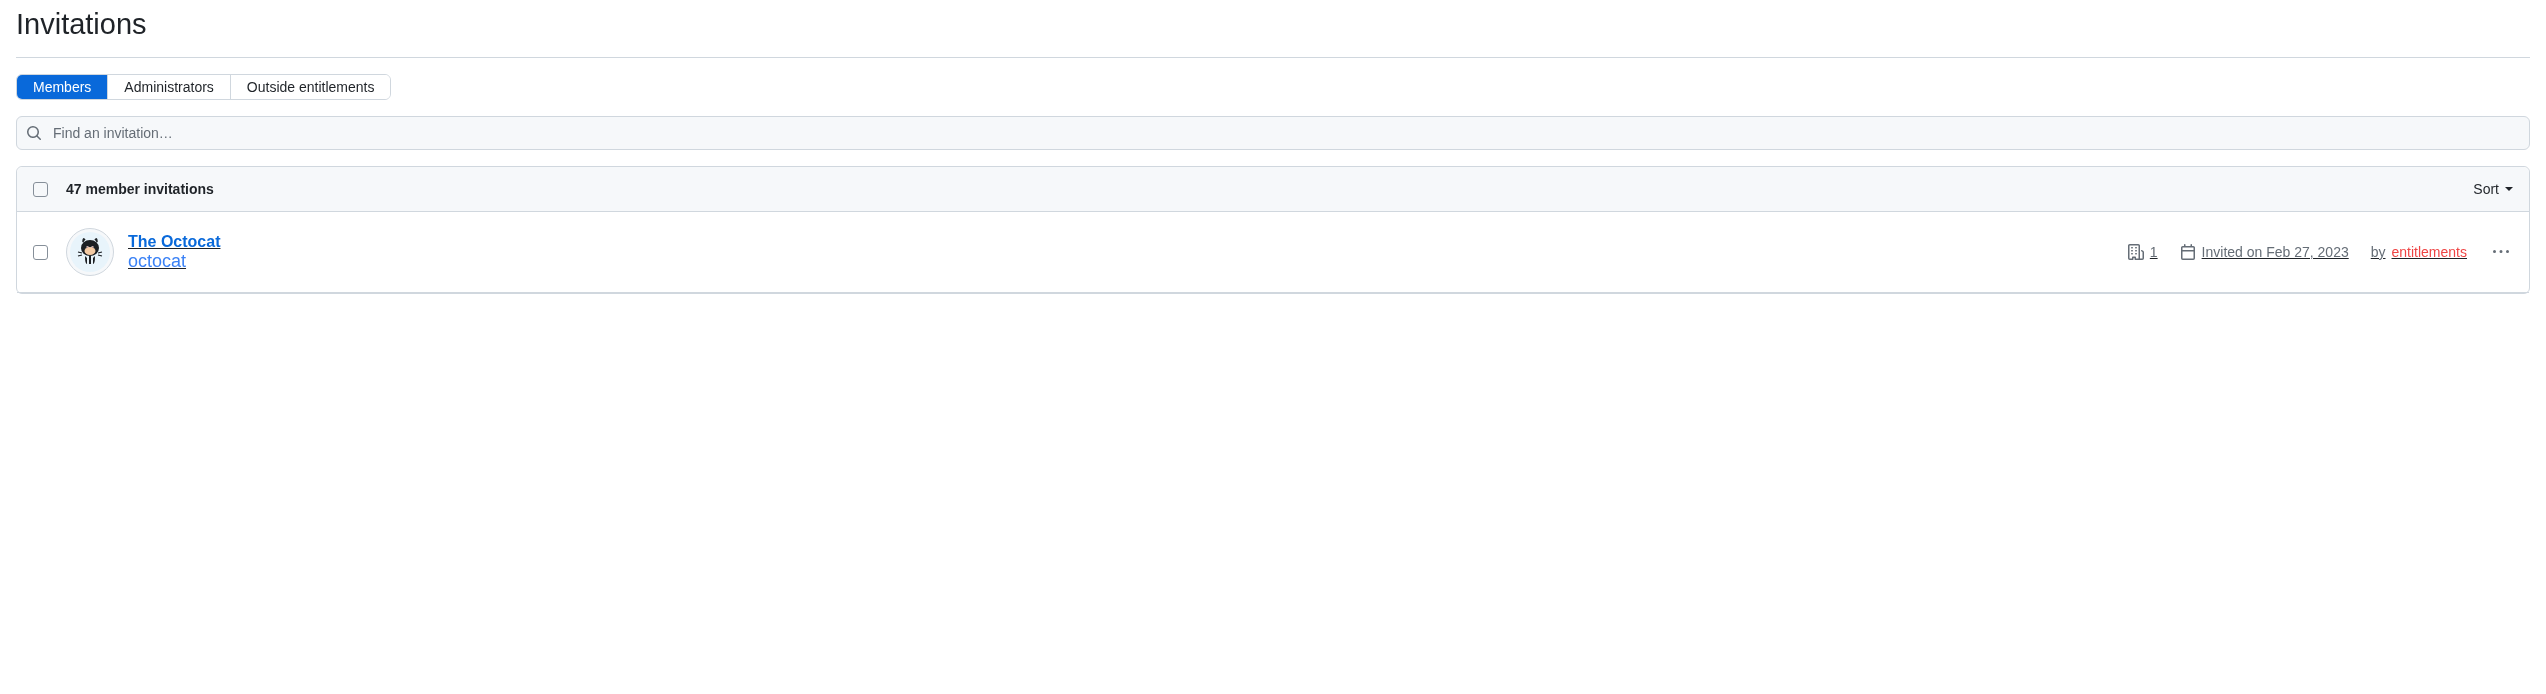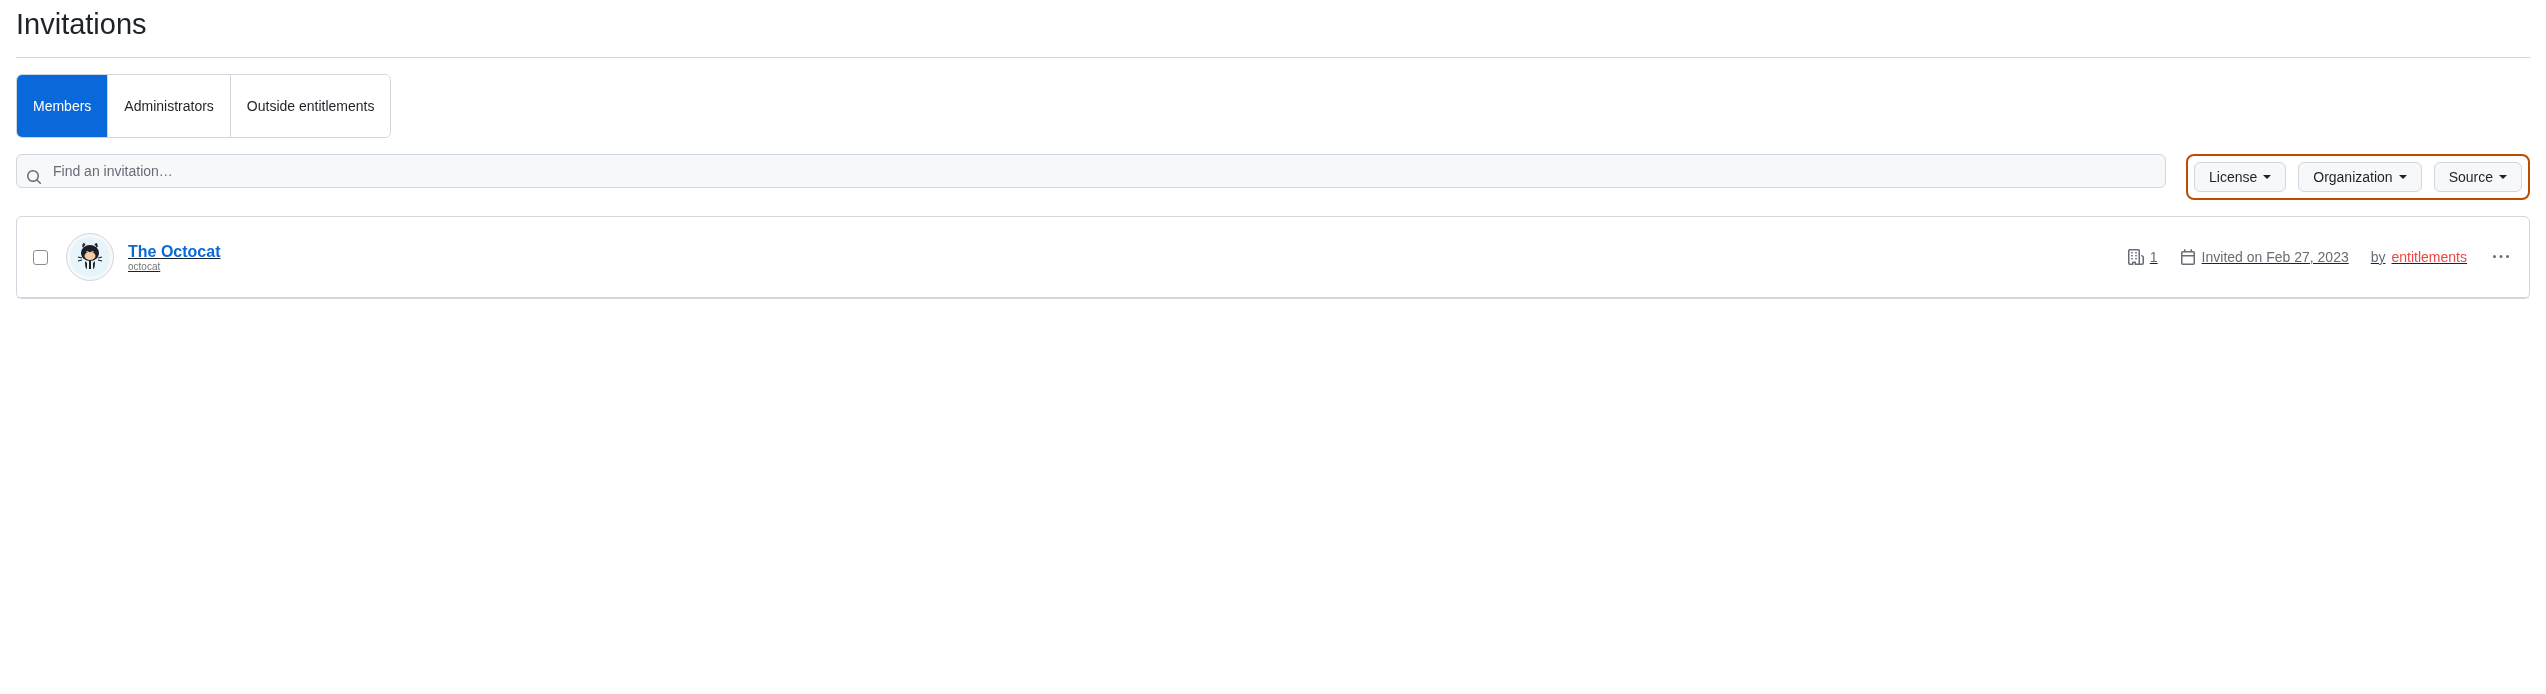--- a/index.html
+++ b/index.html
@@ -21,21 +21,21 @@
     .tab-nav {
       display: inline-flex;
       border: 1px solid #d0d7de;
       border-radius: 6px;
       overflow: hidden;
       margin-bottom: 16px;
     }
     .tab-nav button {
       border: none;
       background: #fff;
-      padding: 23px 16px;
+      padding: 4px 16px;
       font-size: 14px;
       font-weight: 500;
       cursor: pointer;
       border-right: 1px solid #d0d7de;
       color: #1f2328;
     }
     .tab-nav button:last-child { border-right: none; }
     .tab-nav button.active {
       background: #0969da;
       color: #fff;
@@ -152,22 +152,22 @@
       display: flex;
       flex-direction: column;
     }
     .user-name {
       color: #0969da;
       font-weight: 600;
       font-size: 16px;
       cursor: pointer;
     }
     .user-login {
-      color: #737373;
-      font-size: 10px;
+      color: #3b82f6;
+      font-size: 18px;
     }
     .meta {
       margin-left: auto;
       display: flex;
       align-items: center;
       gap: 22px;
       color: #656d76;
       font-size: 14px;
     }
     .meta-item {
@@ -198,37 +198,31 @@
 
 <div class="filter-row">
   <div class="search-wrap">
     <span class="search-icon">
       <svg width="16" height="16" viewBox="0 0 16 16" fill="currentColor">
           <path d="M10.68 11.74a6 6 0 0 1-7.922-8.982 6 6 0 0 1 8.982 7.922l3.04 3.04a.749.749 0 0 1-.326 1.275.749.749 0 0 1-.734-.215ZM11.5 7a4.499 4.499 0 1 0-8.997 0A4.499 4.499 0 0 0 11.5 7Z"></path>
         </svg>
     </span>
     <input class="search-input" type="text" placeholder="Find an invitation…" style="">
   </div>
-  <div class="filter-group">
-    <button class="filter-btn">
-      <span>License</span>
+</div>
+
+<div class="list-box">
+  <div class="list-header">
+    <span class="chk"></span>
+    <span class="count">47 member invitations</span>
+    <span class="sort">
+      <span>Sort</span>
       <span class="caret"></span>
-    </button>
-    <button class="filter-btn">
-      <span>Organization</span>
-      <span class="caret"></span>
-    </button>
-    <button class="filter-btn">
-      <span>Source</span>
-      <span class="caret"></span>
-    </button>
+    </span>
   </div>
-</div>
-
-<div class="list-box">
 
   <div class="list-row">
     <span class="chk"></span>
     <span class="avatar">
       <svg width="40" height="40" viewBox="0 0 40 40">
         <circle cx="20" cy="20" r="20" fill="#e8f4fb"></circle>
         <ellipse cx="20" cy="16" rx="9" ry="8" fill="#1b1f23"></ellipse>
         <ellipse cx="20" cy="19" rx="5.5" ry="4" fill="#f4cba4"></ellipse>
         <circle cx="17.5" cy="15" r="1.1" fill="#fff"></circle>
         <circle cx="22.5" cy="15" r="1.1" fill="#fff"></circle>

